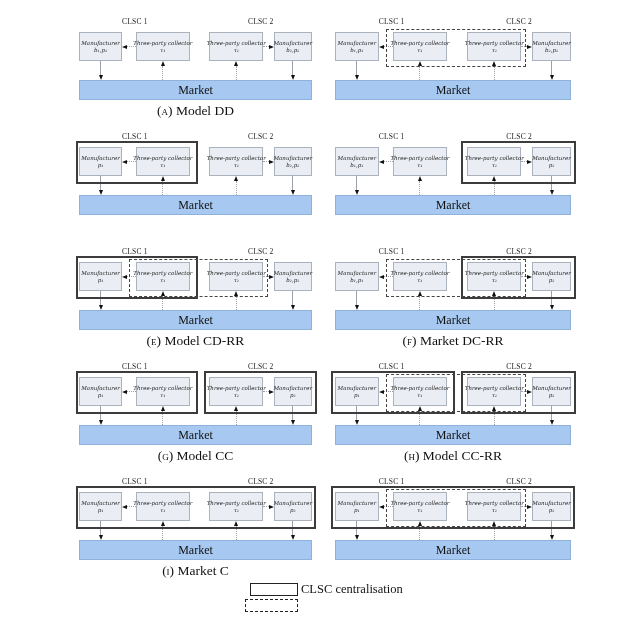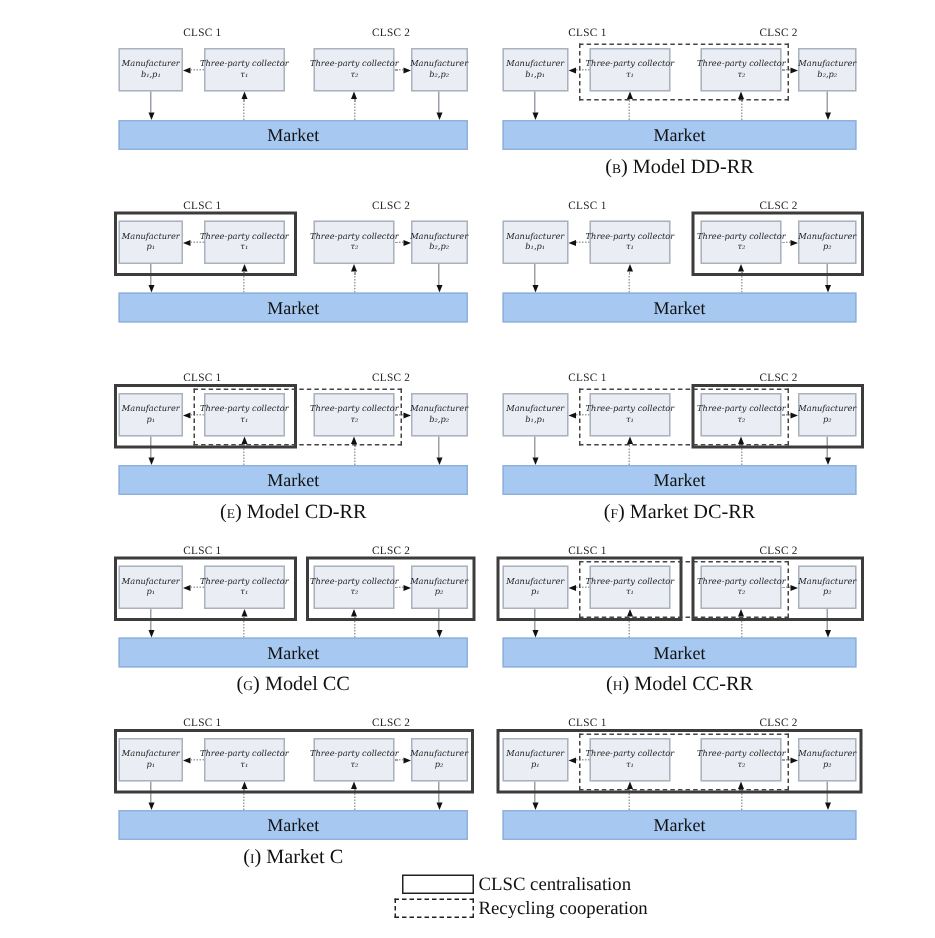--- a/index.html
+++ b/index.html
@@ -44,21 +44,21 @@
   .harrow{position:absolute;top:27px;height:5px;display:flex;align-items:center;z-index:3;}
   .hline{flex:1;height:0;border-top:1px dotted #9aa1a8;}
   .varrow{position:absolute;top:44px;height:19px;width:7px;margin-left:-3.5px;
     display:flex;flex-direction:column;align-items:center;z-index:2;}
   .vline-solid{flex:1;width:0;border-left:1px solid #9aa1a8;}
   .vline-dot{flex:1;width:0;border-left:1px dotted #9aa1a8;}
   .tri-down{width:0;height:0;border-left:2.5px solid transparent;border-right:2.5px solid transparent;border-top:5px solid #111;}
   .tri-up{width:0;height:0;border-left:2.5px solid transparent;border-right:2.5px solid transparent;border-bottom:5px solid #111;}
   .tri-left{width:0;height:0;border-top:2.5px solid transparent;border-bottom:2.5px solid transparent;border-right:5px solid #111;}
   .tri-right{width:0;height:0;border-top:2.5px solid transparent;border-bottom:2.5px solid transparent;border-left:5px solid #111;}
-  #legend{position:absolute;left:268px;top:581px;z-index:5;font-family:Liberation Serif, serif;}
+  #legend{position:absolute;left:250px;top:581px;z-index:5;font-family:Liberation Serif, serif;}
   .legend-row{display:flex;align-items:center;height:16px;}
   .legend-swatch{box-sizing:border-box;width:48px;height:13px;margin-right:3px;background:#fff;}
   .legend-swatch.solid{border:1px solid #222;}
   .legend-swatch.dashed{border:1px dashed #222;margin-left:-5px;width:53px;}
   .legend-label{font-size:12.5px;color:#111;white-space:nowrap;}
 </style>
 </head>
 <body>
 
 <div id="canvas">
@@ -100,20 +100,21 @@
         </div>
         <div class="varrow" style="left: 67.5%;">
           <div class="tri-up"></div>
           <div class="vline-dot"></div>
         </div>
         <div class="varrow" style="left: 91.75%;">
           <div class="vline-solid"></div>
           <div class="tri-down"></div>
         </div>
         <div class="market">Market</div>
+        <div class="caption"><span class="cl">(a)</span><span> Model DD</span></div>
       </div>
       <div class="panel" style="left: 335px; top: 17px; width: 236px;">
         <div class="clsc-label" style="left: 24%;">CLSC 1</div>
         <div class="clsc-label" style="left: 78%;">CLSC 2</div>
         <div class="ebox" style="left: 0%; width: 18.5%;">
           <div class="t">Manufacturer</div>
           <div class="s">b₁,p₁</div>
         </div>
         <div class="ebox" style="left: 24.5%; width: 23%;">
           <div class="t">Three-party collector</div>
@@ -146,21 +147,20 @@
         </div>
         <div class="varrow" style="left: 67.5%;">
           <div class="tri-up"></div>
           <div class="vline-dot"></div>
         </div>
         <div class="varrow" style="left: 91.75%;">
           <div class="vline-solid"></div>
           <div class="tri-down"></div>
         </div>
         <div class="market">Market</div>
-        <div class="caption"><span class="cl">(b)</span><span> Model DD-RR</span></div>
       </div>
       <div class="panel" style="left: 79px; top: 132px; width: 233px;">
         <div class="clsc-label" style="left: 24%;">CLSC 1</div>
         <div class="clsc-label" style="left: 78%;">CLSC 2</div>
         <div class="ebox" style="left: 0%; width: 18.5%;">
           <div class="t">Manufacturer</div>
           <div class="s">p₁</div>
         </div>
         <div class="ebox" style="left: 24.5%; width: 23%;">
           <div class="t">Three-party collector</div>
@@ -535,16 +535,15 @@
         <div class="market">Market</div>
       </div>
     </div>
   <div id="legend">
     <div class="legend-row">
       <span class="legend-swatch solid"></span>
       <span class="legend-label">CLSC centralisation</span>
     </div>
     <div class="legend-row">
       <span class="legend-swatch dashed"></span>
-      <span class="legend-label">Recycling cooperation</span>
     </div>
   </div>
 </div>
 
 </body></html>

